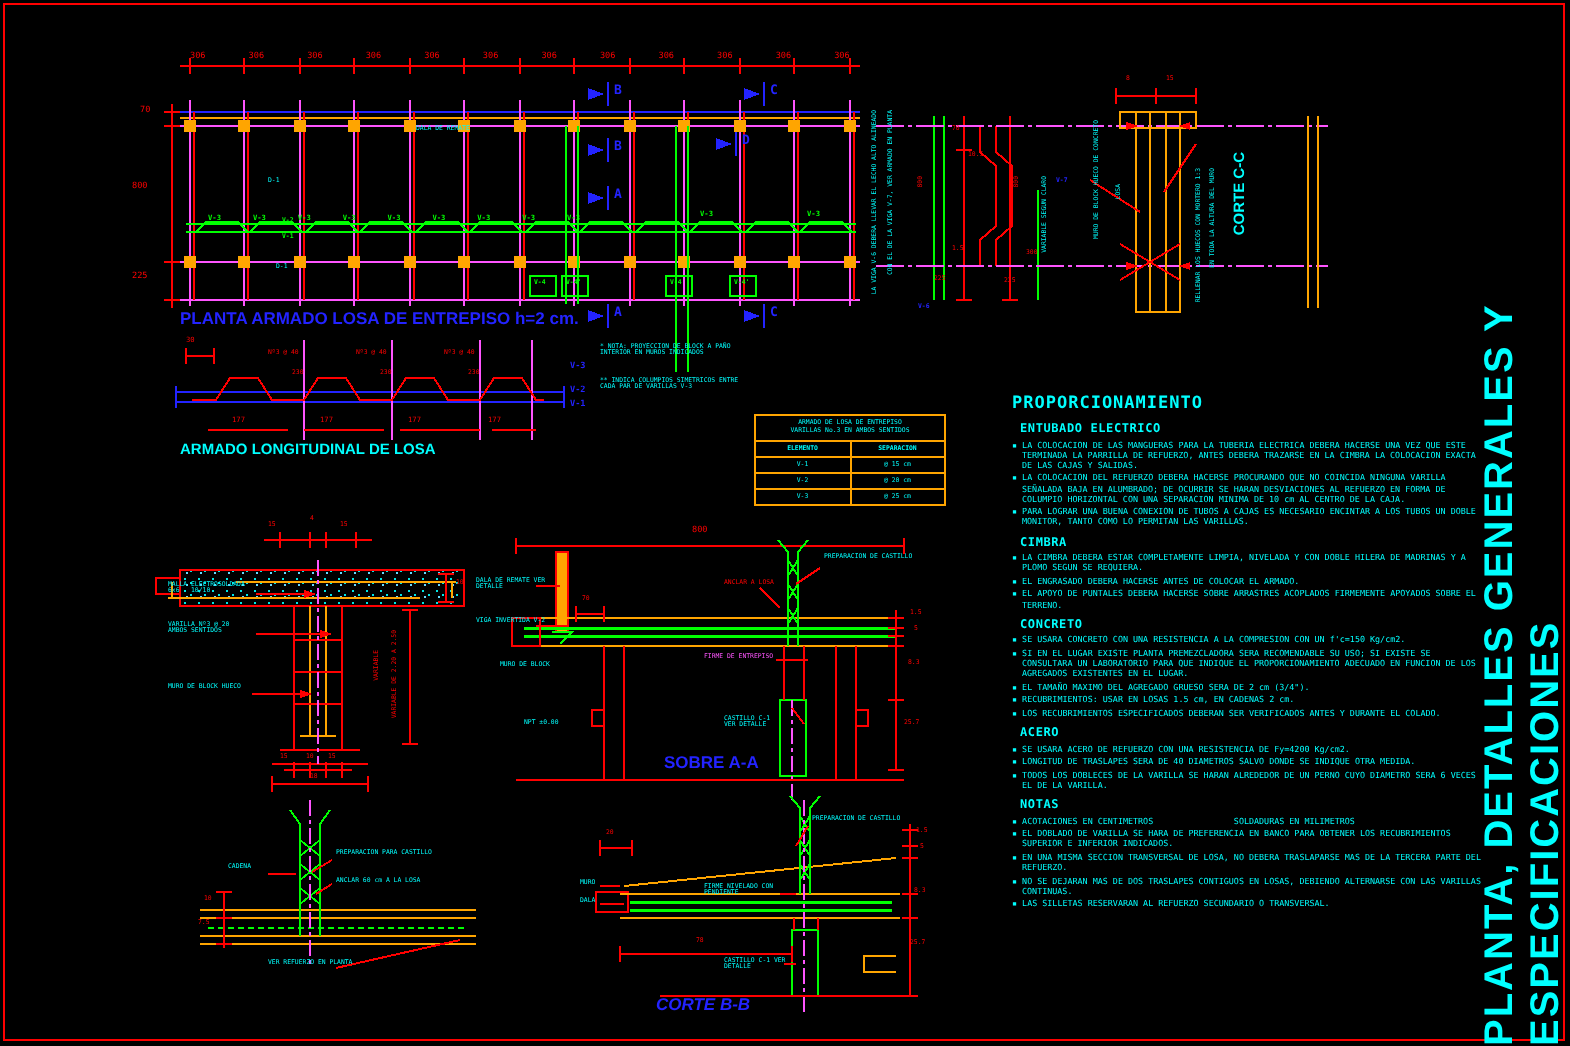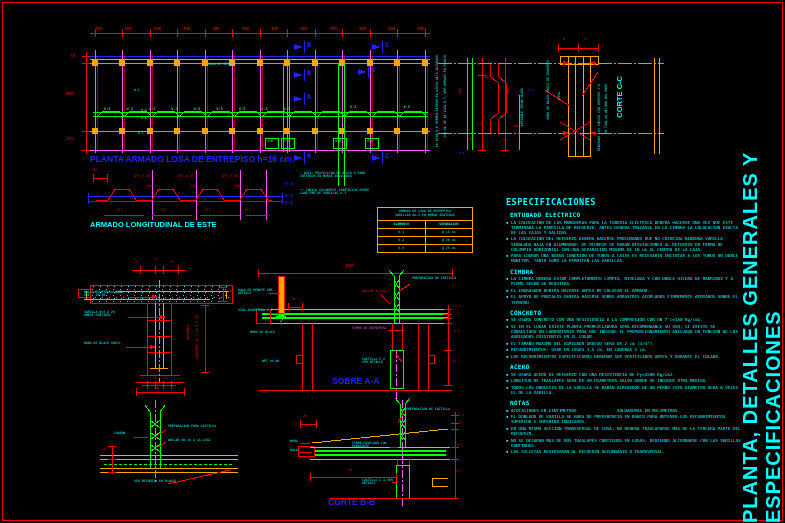--- a/index.html
+++ b/index.html
@@ -196,37 +196,37 @@
   <span class="t cy f3" style="left:208px;top:63px;">DALA DE REMATE</span>
 
   <span class="t bl f6 b" style="left:307px;top:42px;">B</span>
   <span class="t bl f6 b" style="left:307px;top:70px;">B</span>
   <span class="t bl f6 b" style="left:307px;top:94px;">A</span>
   <span class="t bl f6 b" style="left:307px;top:153px;">A</span>
   <span class="t bl f6 b" style="left:385px;top:42px;">C</span>
   <span class="t bl f6 b" style="left:385px;top:153px;">C</span>
   <span class="t bl f6 b" style="left:371px;top:67px;">D</span>
 
-  <span class="t bl f8 b" style="left:90px;top:155px;font-family:'Liberation Sans',sans-serif;">PLANTA ARMADO LOSA DE ENTREPISO h=16 cm.</span>
+  <span class="t bl f8 b" style="left:90px;top:155px;font-family:'Liberation Sans',sans-serif;">PLANTA ARMADO LOSA DE ENTREPISO h=2 cm.</span>
 
   <span class="t red f35" style="left:93px;top:169px;">30</span>
   <span class="t red f3" style="left:134px;top:175px;">Nº3 @ 40</span>
   <span class="t red f3" style="left:178px;top:175px;">Nº3 @ 40</span>
   <span class="t red f3" style="left:222px;top:175px;">Nº3 @ 40</span>
   <span class="t red f3" style="left:146px;top:185px;">230</span>
   <span class="t red f3" style="left:190px;top:185px;">230</span>
   <span class="t red f3" style="left:234px;top:185px;">230</span>
   <span class="t red f35" style="left:116px;top:209px;">177</span>
   <span class="t red f35" style="left:160px;top:209px;">177</span>
   <span class="t red f35" style="left:204px;top:209px;">177</span>
   <span class="t red f35" style="left:244px;top:209px;">177</span>
   <span class="t bl f4 b" style="left:285px;top:182px;">V-3</span>
   <span class="t bl f4 b" style="left:285px;top:194px;">V-2</span>
   <span class="t bl f4 b" style="left:285px;top:201px;">V-1</span>
-  <span class="t cy f7 b" style="left:90px;top:221px;font-family:'Liberation Sans',sans-serif;">ARMADO LONGITUDINAL DE ESTE</span>
+  <span class="t cy f7 b" style="left:90px;top:221px;font-family:'Liberation Sans',sans-serif;">ARMADO LONGITUDINAL DE LOSA</span>
 
   <span class="t cy f3 w" style="left:300px;top:172px;width:78px;">* NOTA: PROYECCION DE BLOCK A PAÑO INTERIOR EN MUROS INDICADOS</span>
   <span class="t cy f3 w" style="left:300px;top:189px;width:78px;">** INDICA COLUMPIOS SIMETRICOS ENTRE CADA PAR DE VARILLAS V-3</span>
 
   <div id="ltable">
     <div class="tt">
       <div>ARMADO DE LOSA DE ENTREPISO</div>
       <div>VARILLAS No.3 EN AMBOS SENTIDOS</div>
     </div>
     <div class="tr">
@@ -311,24 +311,24 @@
   <span class="t red f3" style="left:348px;top:469px;">78</span>
   <span class="t red f3" style="left:458px;top:414px;">1.5</span>
   <span class="t red f3" style="left:460px;top:422px;">5</span>
   <span class="t red f3" style="left:457px;top:444px;">8.3</span>
   <span class="t red f3" style="left:455px;top:470px;">25.7</span>
   <span class="t cy f3 w" style="left:406px;top:408px;width:48px;">PREPARACION DE CASTILLO</span>
   <span class="t cy f3 w" style="left:352px;top:442px;width:44px;">FIRME NIVELADO CON PENDIENTE</span>
   <span class="t cy f3 w" style="left:362px;top:479px;width:32px;">CASTILLO C-1 VER DETALLE</span>
   <span class="t cy f3" style="left:290px;top:440px;">MURO</span>
   <span class="t cy f3" style="left:290px;top:449px;">DALA</span>
-  <span class="t bl f8 b" style="left:328px;top:498px;font-family:'Liberation Sans',sans-serif;">CORTE B-B</span>
+  <span class="t bl f8 b" style="left:328px;top:498px;font-family:'Liberation Sans',sans-serif;font-style:italic;">CORTE B-B</span>
 
   <div id="specs">
-    <div class="main-h">ESPECIFICACIONES</div>
+    <div class="main-h">PROPORCIONAMIENTO</div>
 
     <div>
       <div class="sec-h">ENTUBADO ELECTRICO</div>
       <div>
           <div class="si">LA COLOCACION DE LAS MANGUERAS PARA LA TUBERIA ELECTRICA DEBERA HACERSE UNA VEZ QUE ESTE TERMINADA LA PARRILLA DE REFUERZO, ANTES DEBERA TRAZARSE EN LA CIMBRA LA COLOCACION EXACTA DE LAS CAJAS Y SALIDAS.</div>
           <div class="si">LA COLOCACION DEL REFUERZO DEBERA HACERSE PROCURANDO QUE NO COINCIDA NINGUNA VARILLA SEÑALADA BAJA EN ALUMBRADO; DE OCURRIR SE HARAN DESVIACIONES AL REFUERZO EN FORMA DE COLUMPIO HORIZONTAL CON UNA SEPARACION MINIMA DE 10 cm AL CENTRO DE LA CAJA.</div>
           <div class="si">PARA LOGRAR UNA BUENA CONEXION DE TUBOS A CAJAS ES NECESARIO ENCINTAR A LOS TUBOS UN DOBLE MONITOR, TANTO COMO LO PERMITAN LAS VARILLAS.</div>
         </div>
     </div>
     <div>

